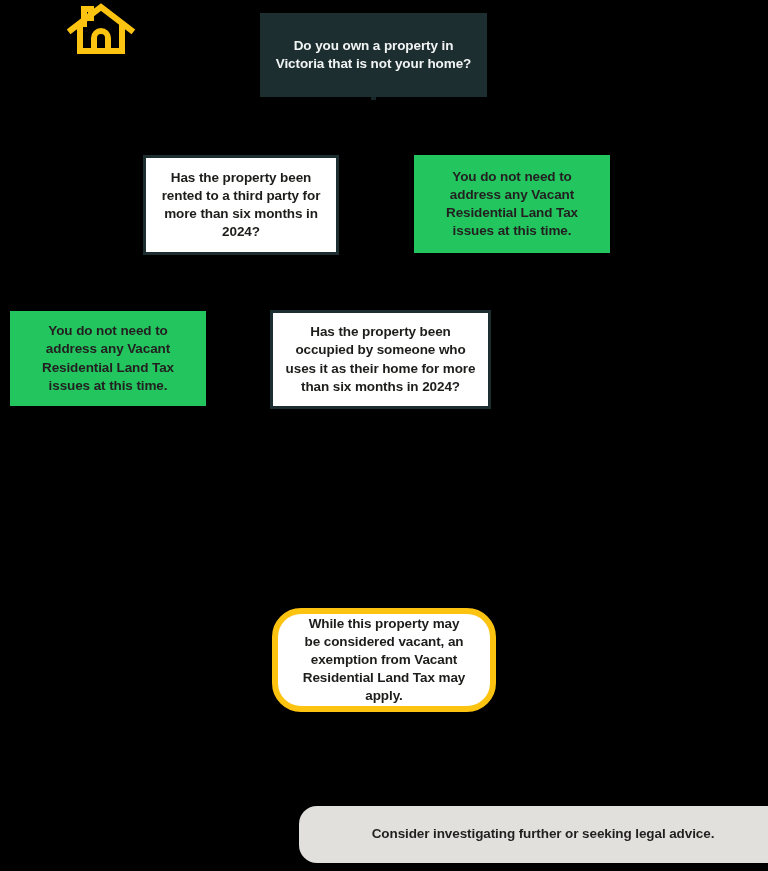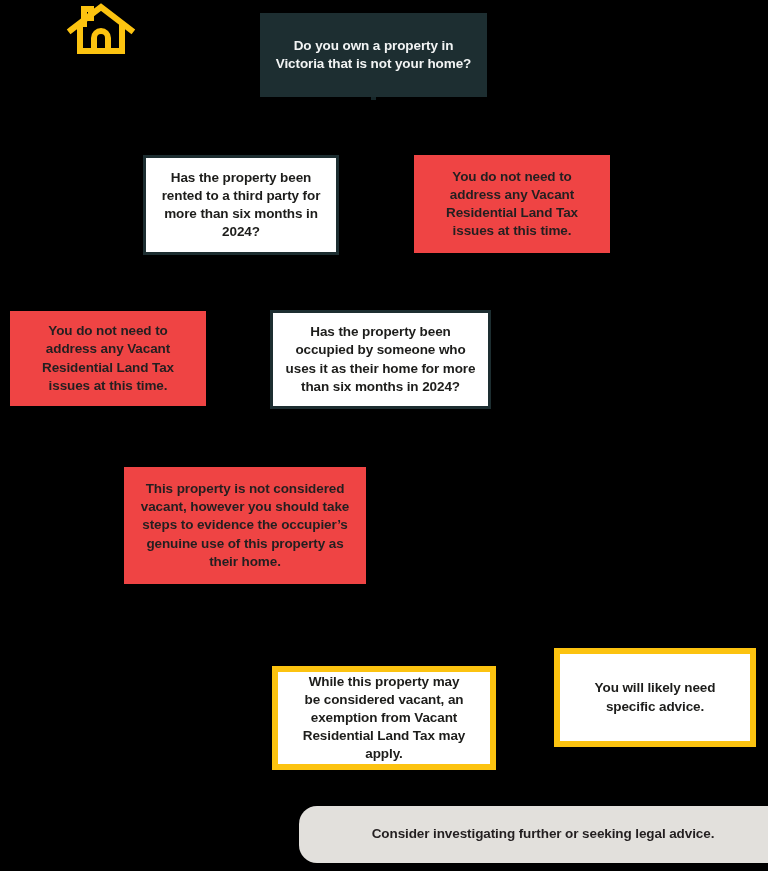--- a/index.html
+++ b/index.html
@@ -63,21 +63,21 @@
     color: #f2f4f4;
     border: none;
   }
   .node--white {
     background: #ffffff;
     color: #1d1d1b;
     border: 3px solid #1d2e31;
     text-align: center;
   }
   .node--yellow {
-    background: #ef4444;
+    background: #22c55e;
     color: #231f20;
     border: none;
   }
   .node--white-yellow {
     background: #ffffff;
     color: #1d1d1b;
     border: 6px solid #fcc310;
   }
   .node--grey {
     background: #e2e0dc;
@@ -88,21 +88,21 @@
   }
 
   
   #n-own        { left: 260px; top: 13px;  width: 227px; height: 84px; }
   #n-rented     { left: 143px; top: 155px; width: 196px; height: 100px; }
   #n-no-action-1{ left: 414px; top: 155px; width: 196px; height: 98px;  }
   #n-no-action-2{ left: 10px;  top: 311px; width: 196px; height: 95px;  }
   #n-occupied   { left: 270px; top: 310px; width: 221px; height: 99px;  }
   #n-not-vacant { left: 124px; top: 467px; width: 242px; height: 117px; }
   #n-holiday    { left: 409px; top: 468px; width: 217px; height: 115px; }
-  #n-exemption  { left: 272px; top: 666px; width: 224px; height: 104px; }
+  #n-exemption  { left: 272px; top: 608px; width: 224px; height: 104px; border-radius: 29px; }
   #n-advice     { left: 554px; top: 648px; width: 202px; height: 99px;  }
   #n-consider   { left: 272px; top: 806px; width: 488px; height: 57px;  }
 
   
   .stub {
     position: absolute;
     background: #17282b;
   }
   #stub-own { left: 371px; top: 96px; width: 5px; height: 4px; }
 </style>
@@ -150,39 +150,28 @@
 issues at this time.</span>
   </div>
 
   <div class="node node--white" id="n-occupied">
     <span class="txt">Has the property been
 occupied by someone who
 uses it as their home for more
 than six months in 2024?</span>
   </div>
 
-  <div class="node node--yellow" id="n-not-vacant">
-    <span class="txt">This property is not considered
-vacant, however you should take
-steps to evidence the occupier’s
-genuine use of this property as
-their home.</span>
-  </div>
 
 
   <div class="node node--white-yellow" id="n-exemption">
     <span class="txt">While this property may
 be considered vacant, an
 exemption from Vacant
 Residential Land Tax may
 apply.</span>
   </div>
 
-  <div class="node node--white-yellow" id="n-advice">
-    <span class="txt">You will likely need
-specific advice.</span>
-  </div>
 
   <div class="node node--grey" id="n-consider">
     <span class="txt">Consider investigating further or seeking legal advice.</span>
   </div>
 
 </div>
 
 </body></html>

